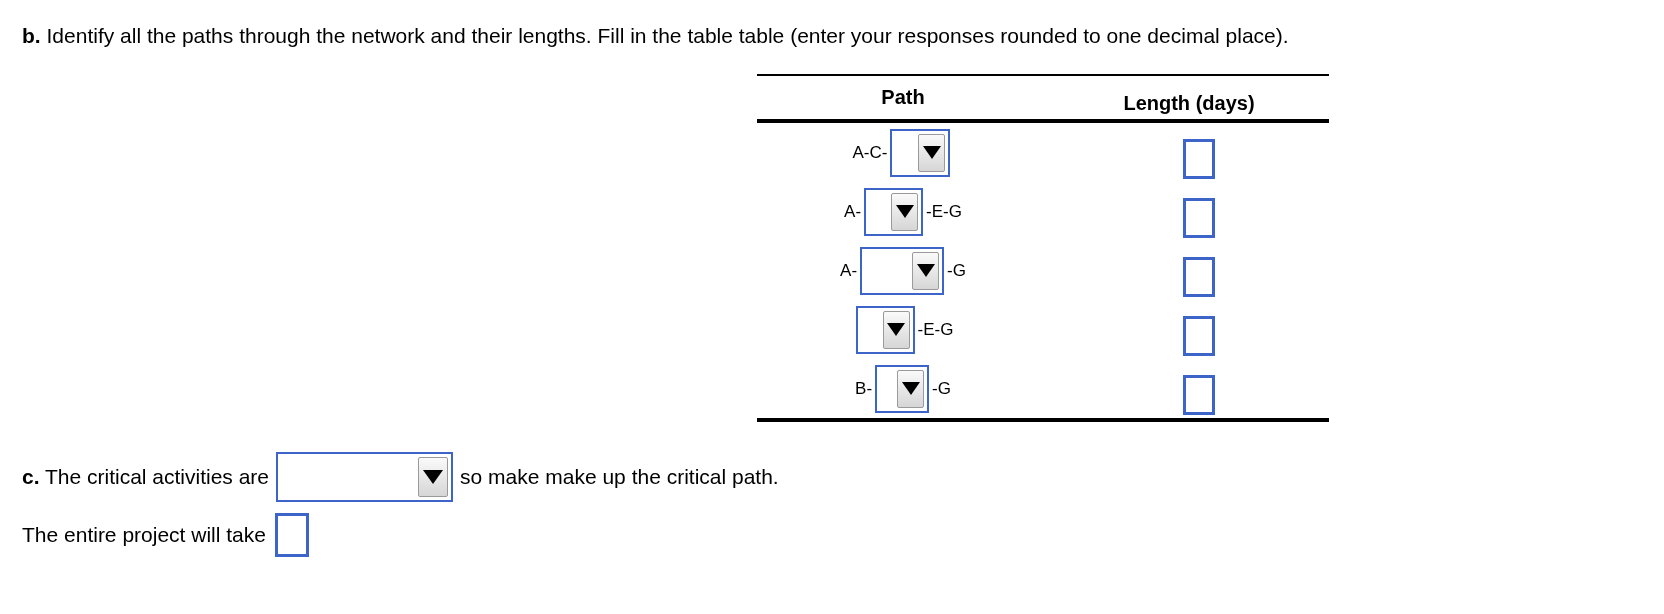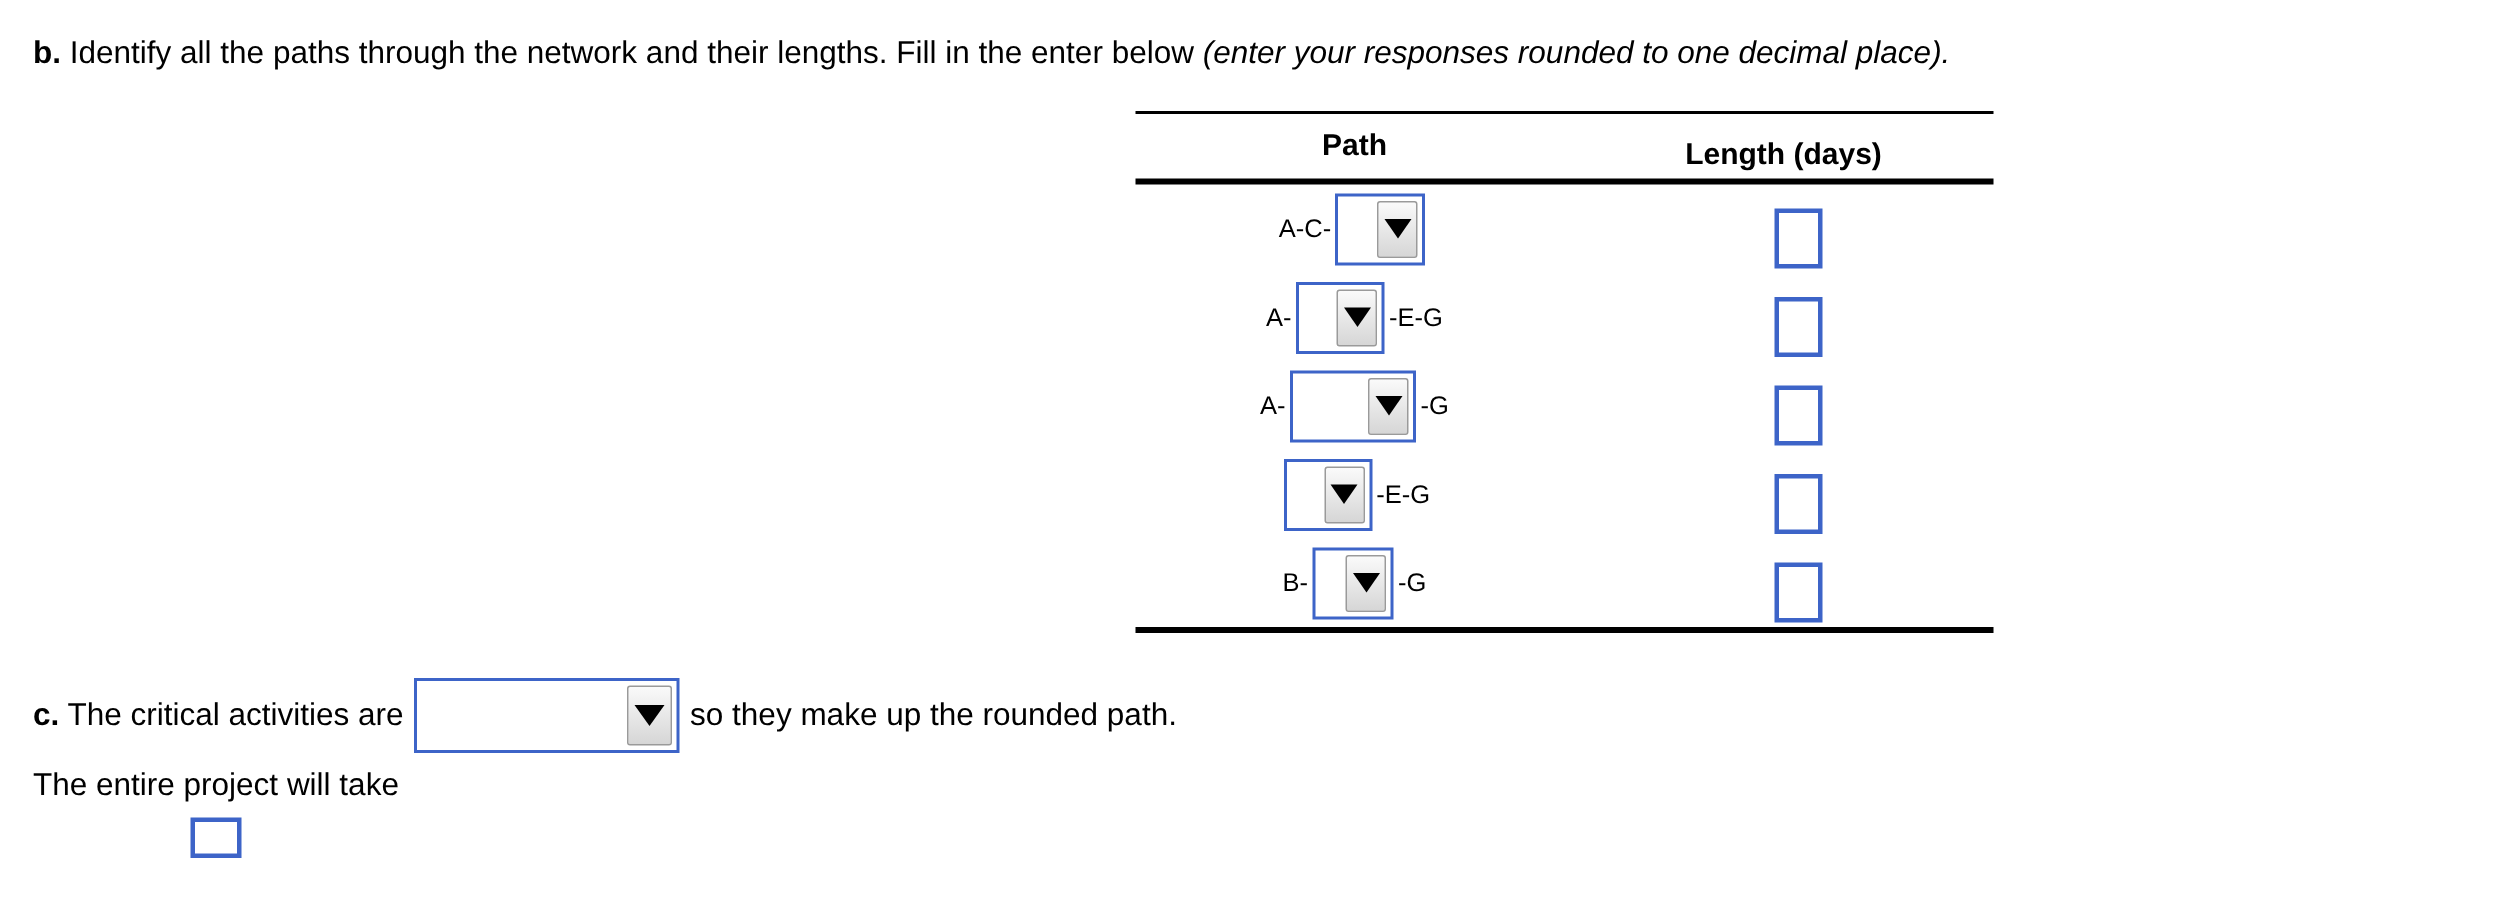--- a/index.html
+++ b/index.html
@@ -2,21 +2,21 @@
 <html><head>
 <meta charset="utf-8">
 <style>
   html,body{margin:0;padding:0;}
   body{
     width:1664px;height:614px;background:#ffffff;position:relative;
     font-family:"Liberation Sans", sans-serif;color:#000;
     --accent:#3D64C8;
   }
   b{font-weight:bold;}
-  .it{font-style:italic;}
+  .it{}
   .line-b{position:absolute;left:22px;top:22px;font-size:21px;line-height:28px;white-space:pre-wrap;}
   
   .ptable{position:absolute;left:757px;top:74px;width:572px;}
   .rule{width:100%;background:#000;}
   .rule.thin{height:2px;}
   .rule.thick{height:4px;}
   .thead{display:flex;height:43px;align-items:center;}
   .thead .col{font-weight:bold;font-size:20px;text-align:left;}
   .col.path-col{width:292px;display:flex;align-items:center;justify-content:center;gap:3px;}
   .col.len-col{width:280px;display:flex;align-items:center;justify-content:center;margin-top:12px;}
@@ -35,28 +35,28 @@
   .len-input{width:26px;height:34px;border:3px solid var(--accent);background:#fff;
              padding:0;outline:none;font-size:18px;text-align:center;}
   
   .line-c{position:absolute;left:22px;top:452px;height:50px;display:flex;align-items:center;
           gap:7px;font-size:21px;}
   .c-dd{width:173px;height:46px;}
   .c-dd .dd-btn{width:30px;}
   .c-dd .tri{border-left-width:10px;border-right-width:10px;border-top-width:14px;}
   
   .line-d{position:absolute;left:22px;top:512px;height:46px;display:flex;align-items:center;
-          gap:9px;font-size:21px;flex-direction:column;}
+          gap:9px;font-size:21px;}
   .d-input{width:28px;height:38px;border:3px solid var(--accent);background:#fff;padding:0;
            outline:none;font-size:18px;text-align:center;}
 </style>
 </head>
 <body style="--accent: #3D64C8;">
 
-<div class="line-b"><b>b.</b><span> Identify all the paths through the network and their lengths. Fill in the enter below </span><span class="it">(enter your responses rounded to one decimal place).</span></div>
+<div class="line-b"><b>b.</b><span> Identify all the paths through the network and their lengths. Fill in the table table </span><span class="it">(enter your responses rounded to one decimal place).</span></div>
 
 <div class="ptable">
   <div class="rule thin"></div>
   <div class="thead">
     <div class="col path-col">Path</div>
     <div class="col len-col">Length (days)</div>
   </div>
   <div class="rule thick"></div>
   <div id="rows">
       <div class="trow">
@@ -133,19 +133,19 @@
   <div class="rule thick"></div>
 </div>
 
 <div class="line-c">
   <span><b>c.</b><span> The critical activities are</span></span>
   <span class="dropdown c-dd">
     <span class="dd-btn">
         <span class="tri"></span>
       </span>
   </span>
-  <span>so they make up the rounded path.</span>
+  <span>so make make up the critical path.</span>
 </div>
 
 <div class="line-d">
   <span>The entire project will take</span>
   <input class="d-input" aria-label="project days" style="">
 </div>
 
 </body></html>

